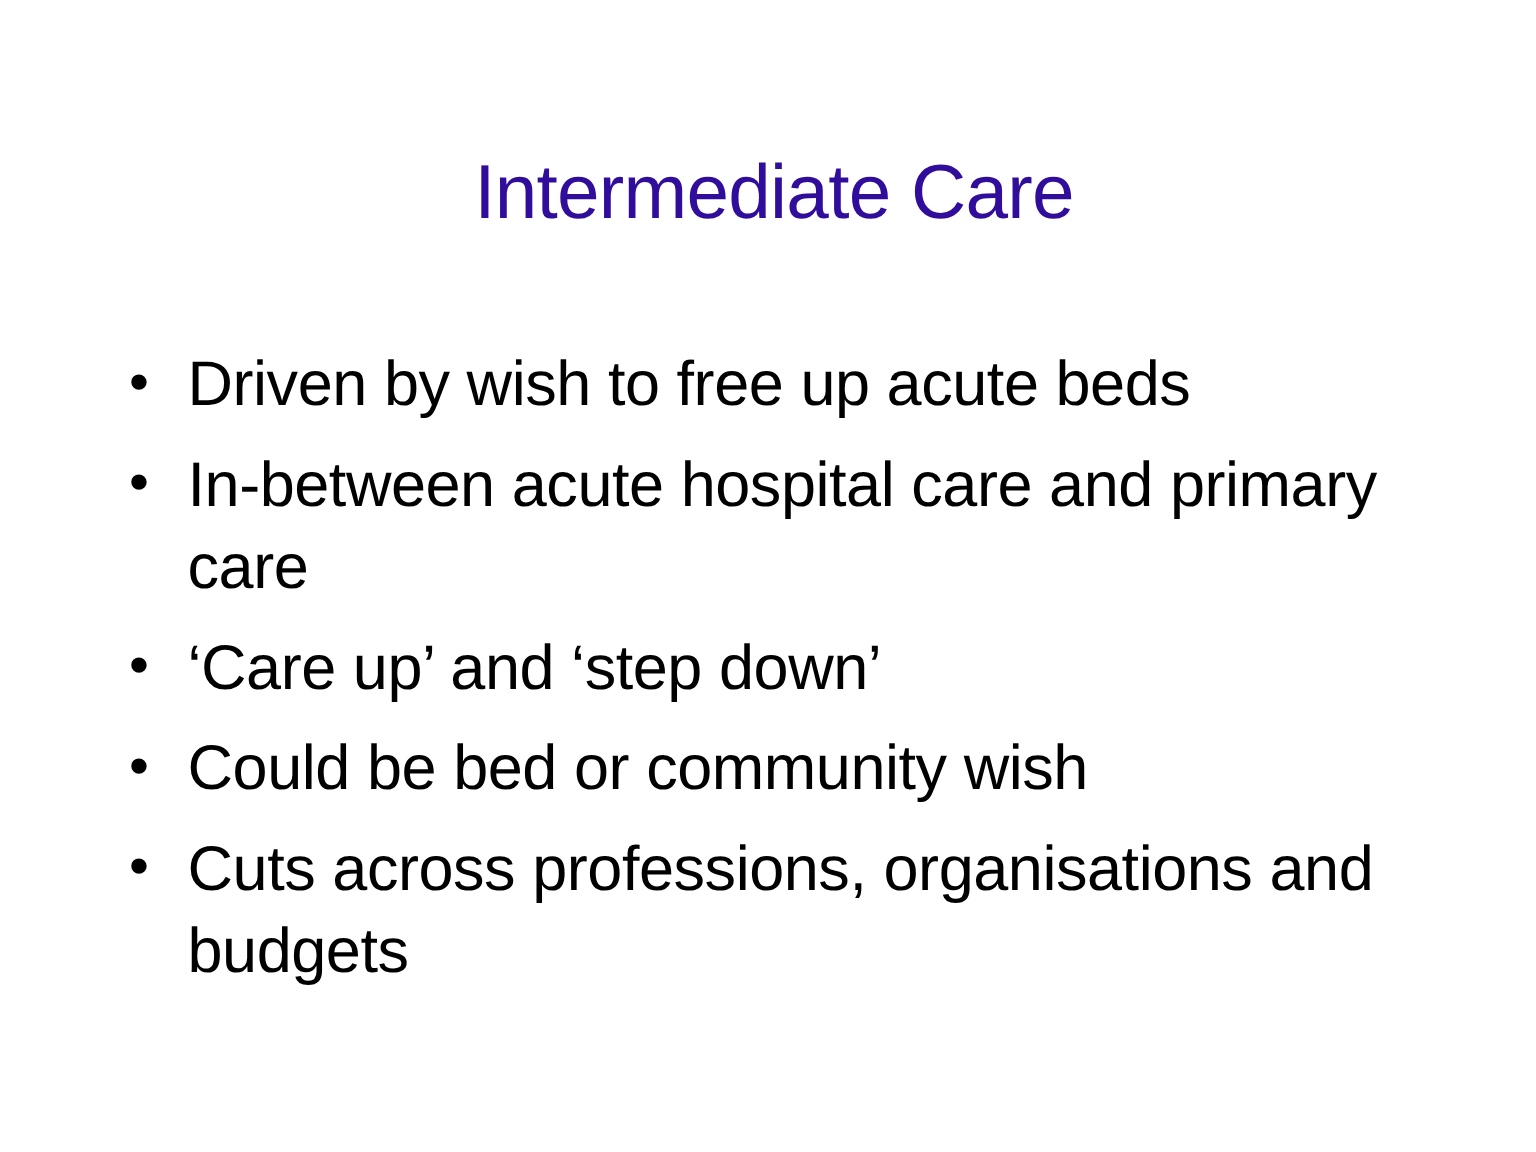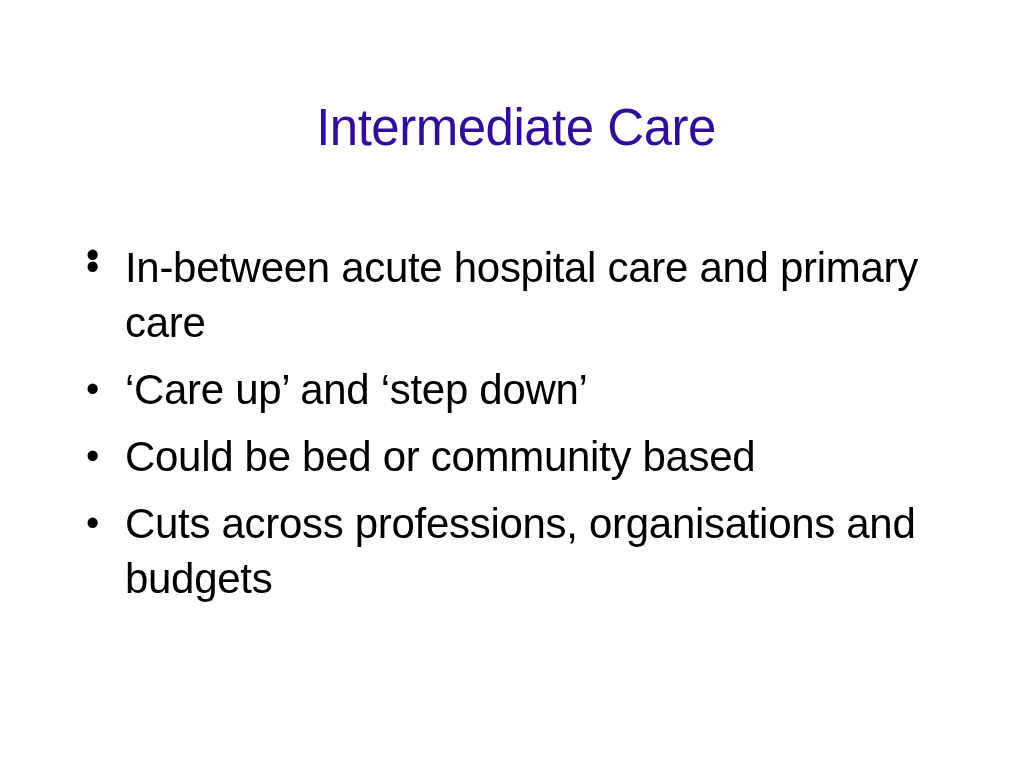--- a/index.html
+++ b/index.html
@@ -58,31 +58,32 @@
 </style>
 </head>
 <body>
 
 <div class="slide" style="background: rgb(255, 255, 255);">
   <h1 class="slide-title" style="color: rgb(49, 13, 155);">Intermediate Care</h1>
 
   <ul class="bullet-list" style="color: rgb(0, 0, 0);">
     <li class="bullet-item">
       <span class="bullet-marker">•</span>
+      <span class="bullet-text">Driven by wish to free up acute beds</span>
     </li>
     <li class="bullet-item">
       <span class="bullet-marker">•</span>
       <span class="bullet-text">In-between acute hospital care and primary care</span>
     </li>
     <li class="bullet-item">
       <span class="bullet-marker">•</span>
       <span class="bullet-text">‘Care up’ and ‘step down’</span>
     </li>
     <li class="bullet-item">
       <span class="bullet-marker">•</span>
-      <span class="bullet-text">Could be bed or community based</span>
+      <span class="bullet-text">Could be bed or community wish</span>
     </li>
     <li class="bullet-item">
       <span class="bullet-marker">•</span>
       <span class="bullet-text">Cuts across professions, organisations and budgets</span>
     </li>
   </ul>
 </div>
 
 </body></html>

